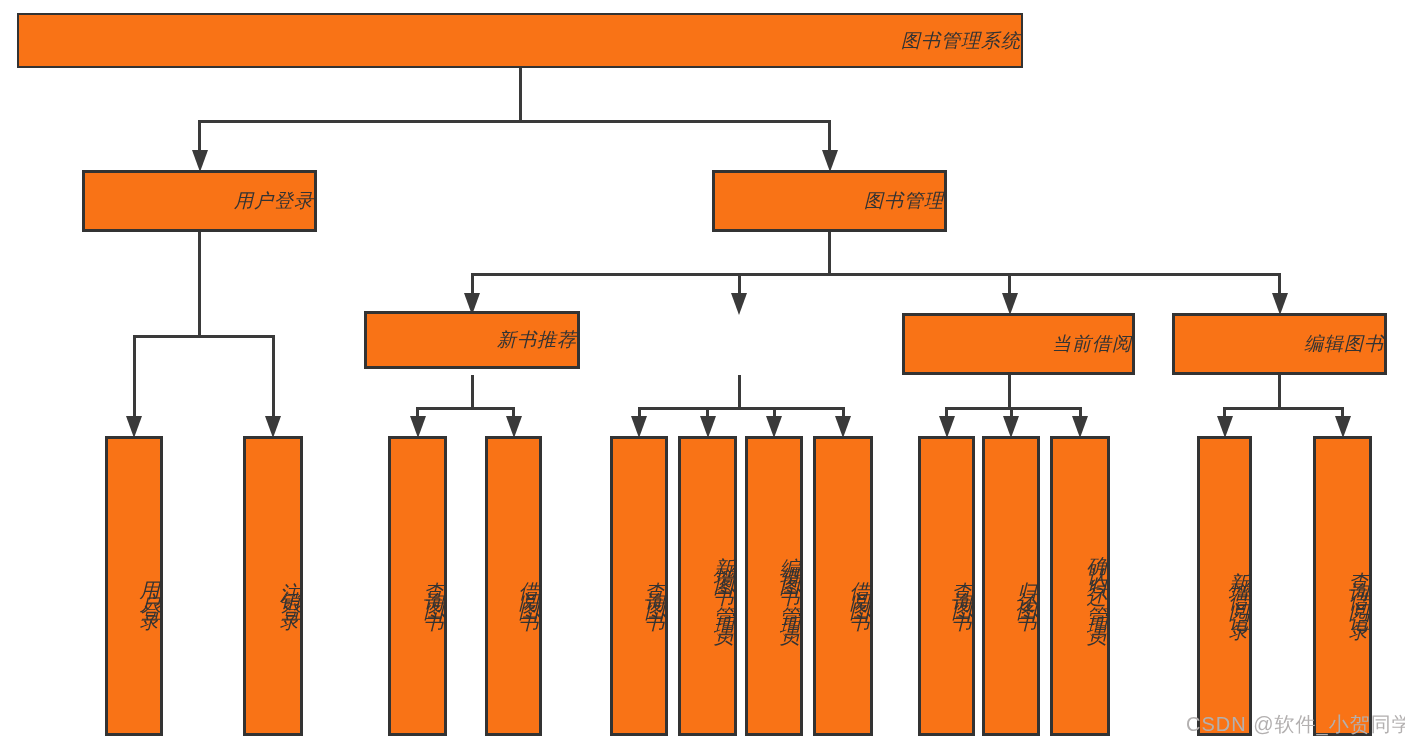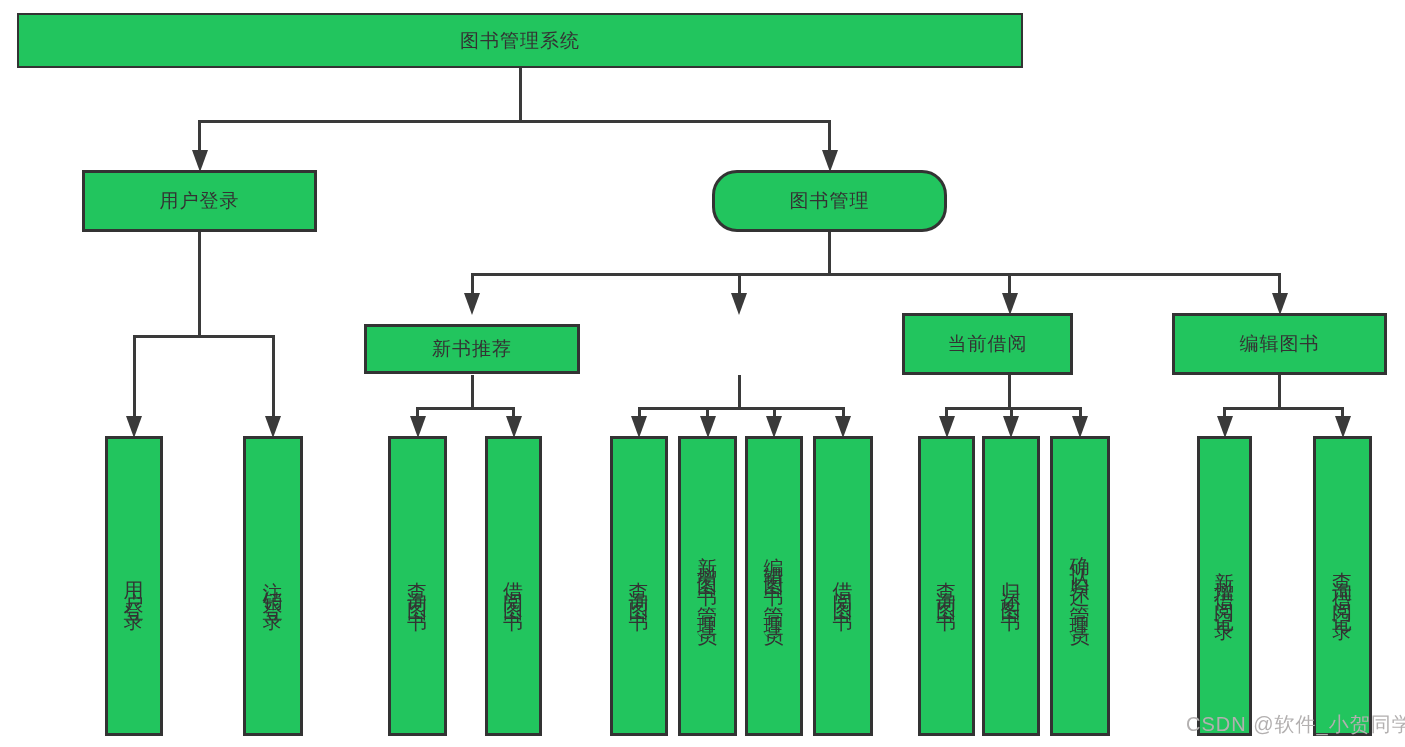--- a/index.html
+++ b/index.html
@@ -10,27 +10,28 @@
   }
   #stage {
     position: relative;
     width: 1405px;
     height: 747px;
     background: var(--bg, #ffffff);
     overflow: hidden;
   }
   .node {
     position: absolute;
-    background: #22c55e;
+    background: #f97316;
     border: 3px solid var(--border, #333333);
     display: flex;
     align-items: center;
-    justify-content: center;
+    justify-content: flex-end;
     color: var(--text, #333333);
     z-index: 2;
+    font-style: italic;
   }
   .node.root { border-width: 2px; }
   .node .label { white-space: nowrap; }
   .node.horizontal .label {
     font-size: 19px;
     letter-spacing: 1px;
   }
   .node.vertical .label {
     writing-mode: vertical-rl;
     text-orientation: mixed;
@@ -64,27 +65,27 @@
 <body>
 
 <div id="stage">
   <div class="watermark" style="left: 1186px; top: 711px; color: rgb(179, 176, 176);">CSDN @软件_小贺同学</div>
 <div class="node horizontal root" style="left: 17px; top: 13px; width: 1006px; height: 55px;">
       <span class="label">图书管理系统</span>
     </div>
     <div class="node horizontal" style="left: 82px; top: 170px; width: 235px; height: 62px;">
       <span class="label">用户登录</span>
     </div>
-    <div class="node horizontal" style="left: 712px; top: 170px; width: 235px; height: 62px; border-radius: 25px;">
+    <div class="node horizontal" style="left: 712px; top: 170px; width: 235px; height: 62px;">
       <span class="label">图书管理</span>
     </div>
-    <div class="node horizontal" style="left: 364px; top: 324px; width: 216px; height: 50px;">
+    <div class="node horizontal" style="left: 364px; top: 311px; width: 216px; height: 58px;">
       <span class="label">新书推荐</span>
     </div>
-    <div class="node horizontal" style="left: 902px; top: 313px; width: 171px; height: 62px;">
+    <div class="node horizontal" style="left: 902px; top: 313px; width: 233px; height: 62px;">
       <span class="label">当前借阅</span>
     </div>
     <div class="node horizontal" style="left: 1172px; top: 313px; width: 215px; height: 62px;">
       <span class="label">编辑图书</span>
     </div>
     <div class="node vertical" style="left: 105px; top: 436px; width: 58px; height: 300px;">
       <span class="label">用户登录</span>
     </div>
     <div class="node vertical" style="left: 243px; top: 436px; width: 60px; height: 300px;">
       <span class="label">注销登录</span>

